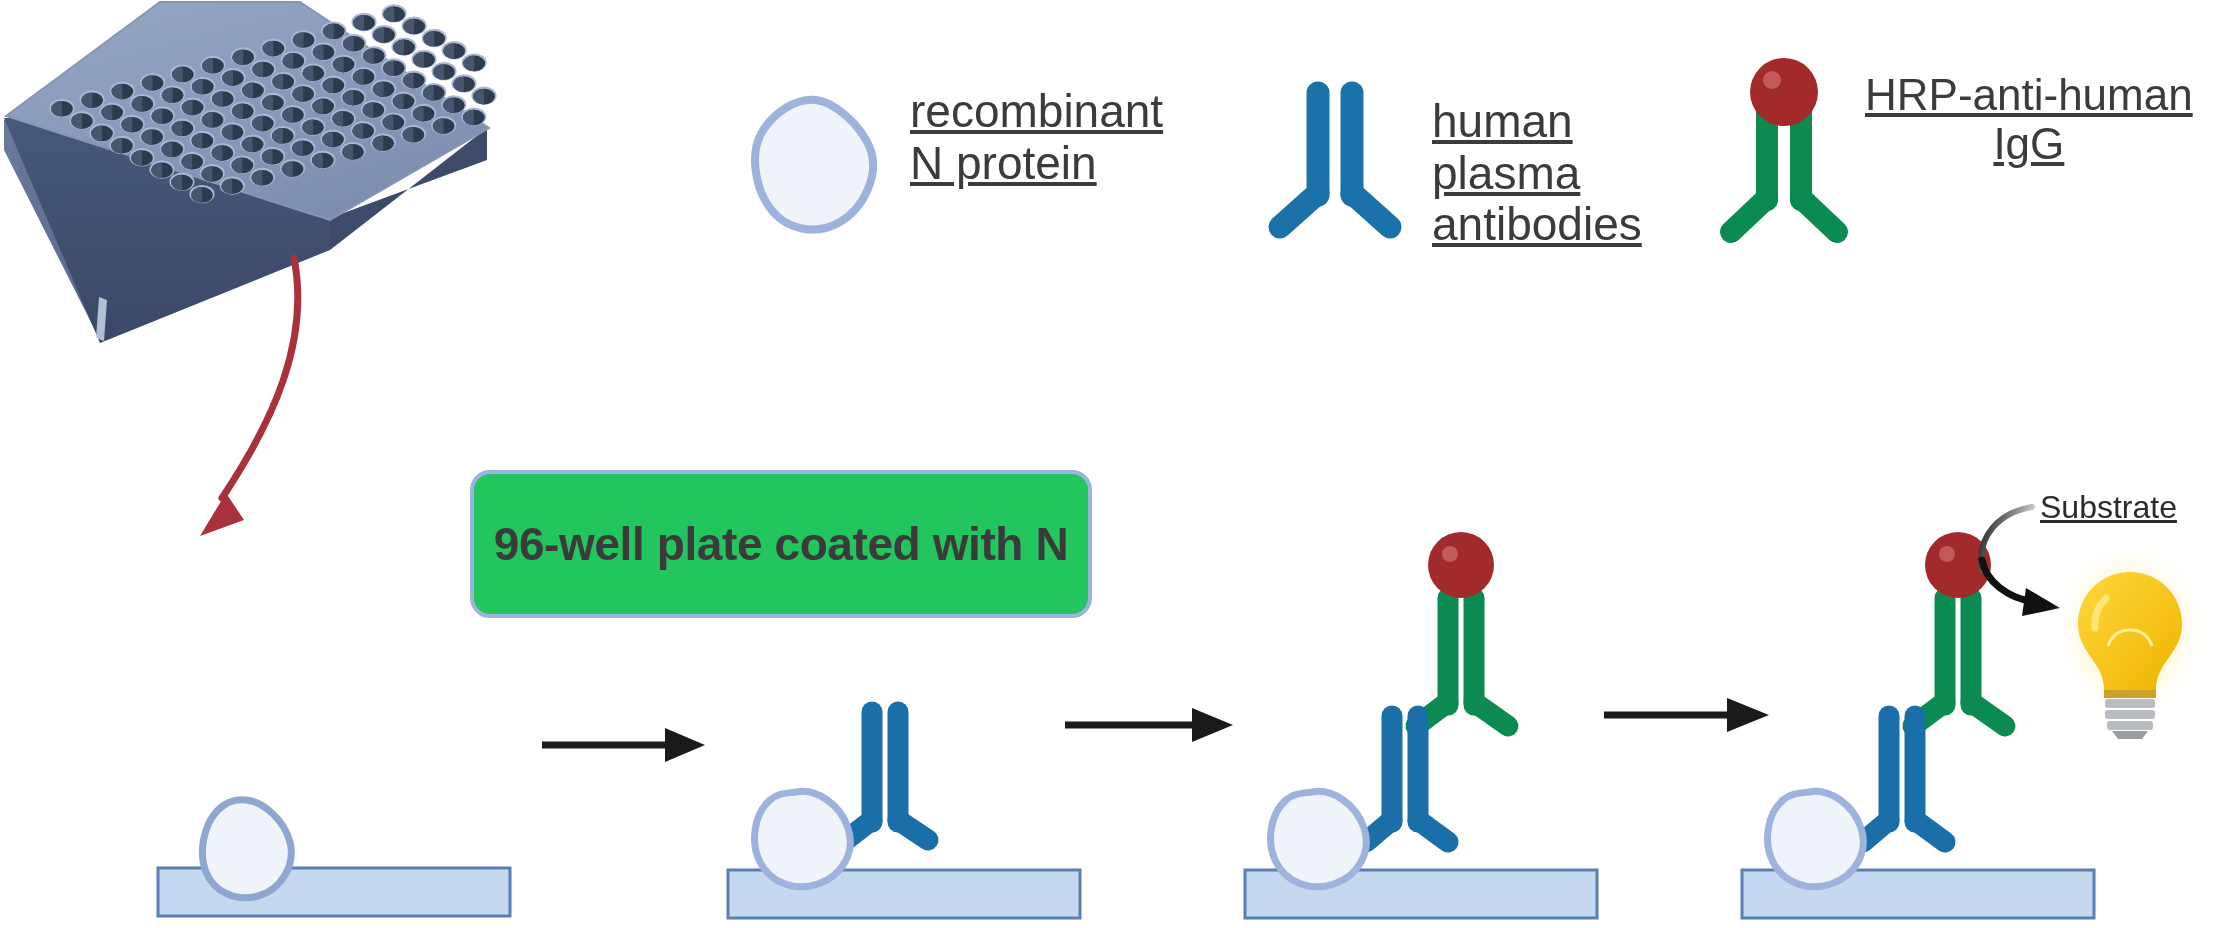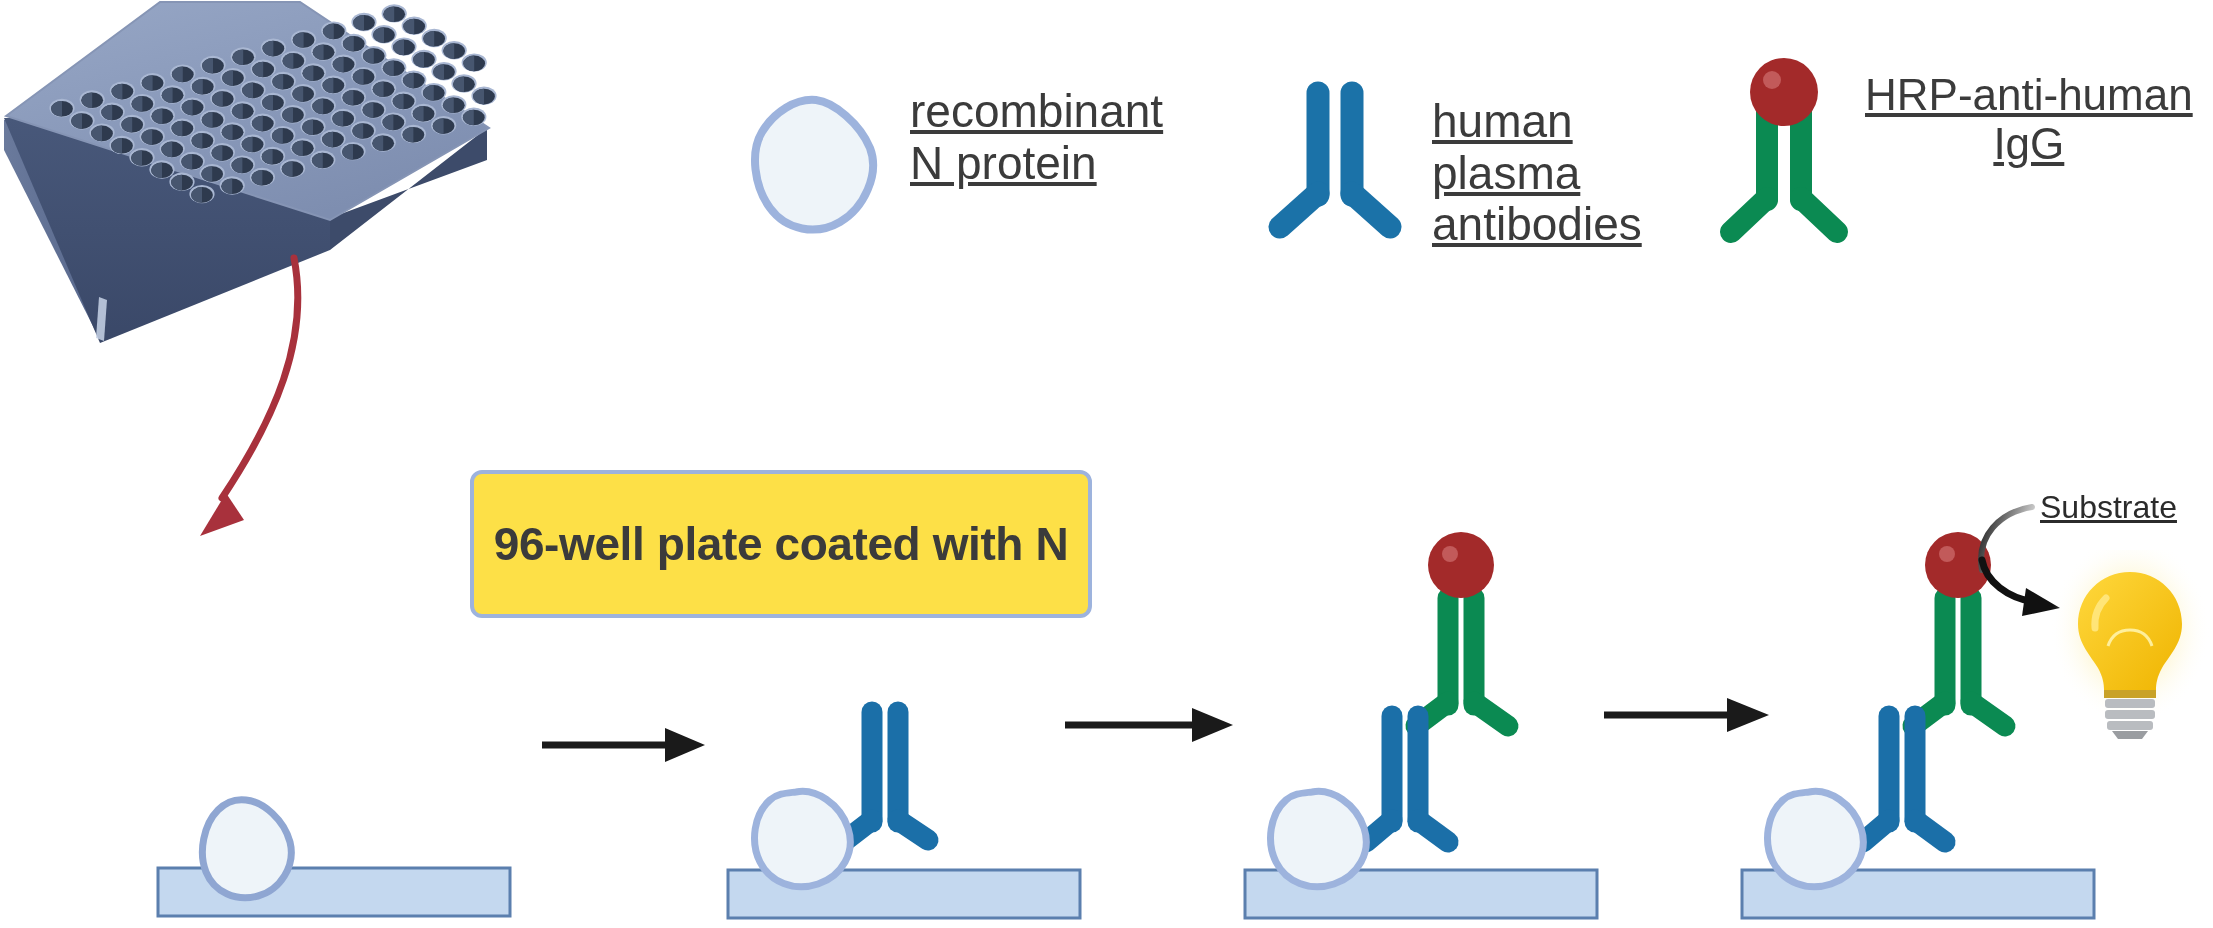--- a/index.html
+++ b/index.html
@@ -15,21 +15,21 @@
     line-height:1.12;
     white-space:pre-line;
     text-decoration:underline;
   }
   #legend-recombinant-label{left:910px;top:86px;font-size:46px;}
   #legend-plasma-label{left:1432px;top:88px;font-size:46px;margin-top:8px;}
   #legend-hrp-label{left:1865px;top:70px;font-size:44px;text-align:center;}
   #substrate-label{left:2040px;top:490px;font-size:32px;color:#2b2b2b;}
   .plate-box{
     left:470px;top:470px;width:614px;height:140px;
-    background:#fde047;border:4px solid #9db3dd;border-radius:12px;
+    background:#22c55e;border:4px solid #9db3dd;border-radius:20px;
     display:flex;align-items:center;justify-content:center;
   }
   .plate-box span{font-size:46px;color:#3b3b3b;font-weight:700;letter-spacing:-.4px;}
   svg{display:block;}
 </style>
 </head>
 <body>
 
 <svg class="abs" style="left:0px;top:0px;" width="500" height="360" viewBox="0 0 500 360">
   <defs>

